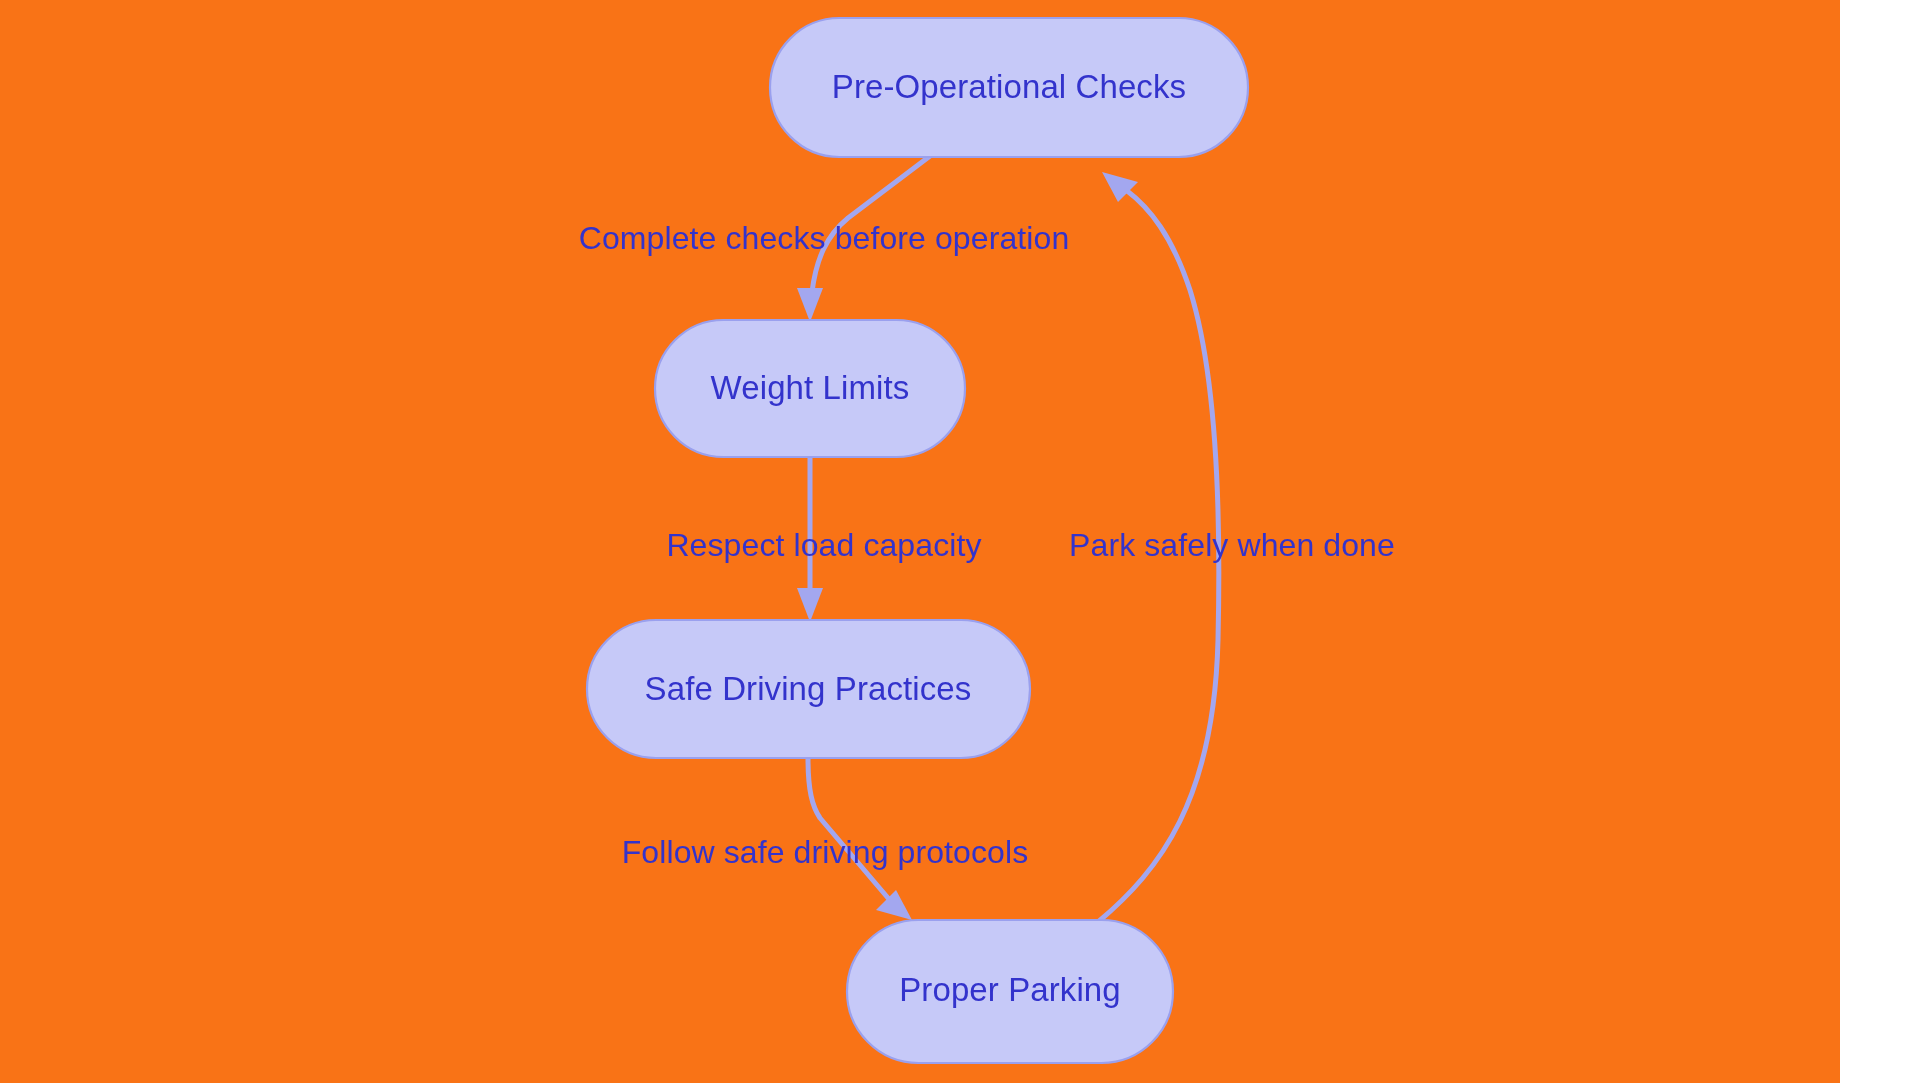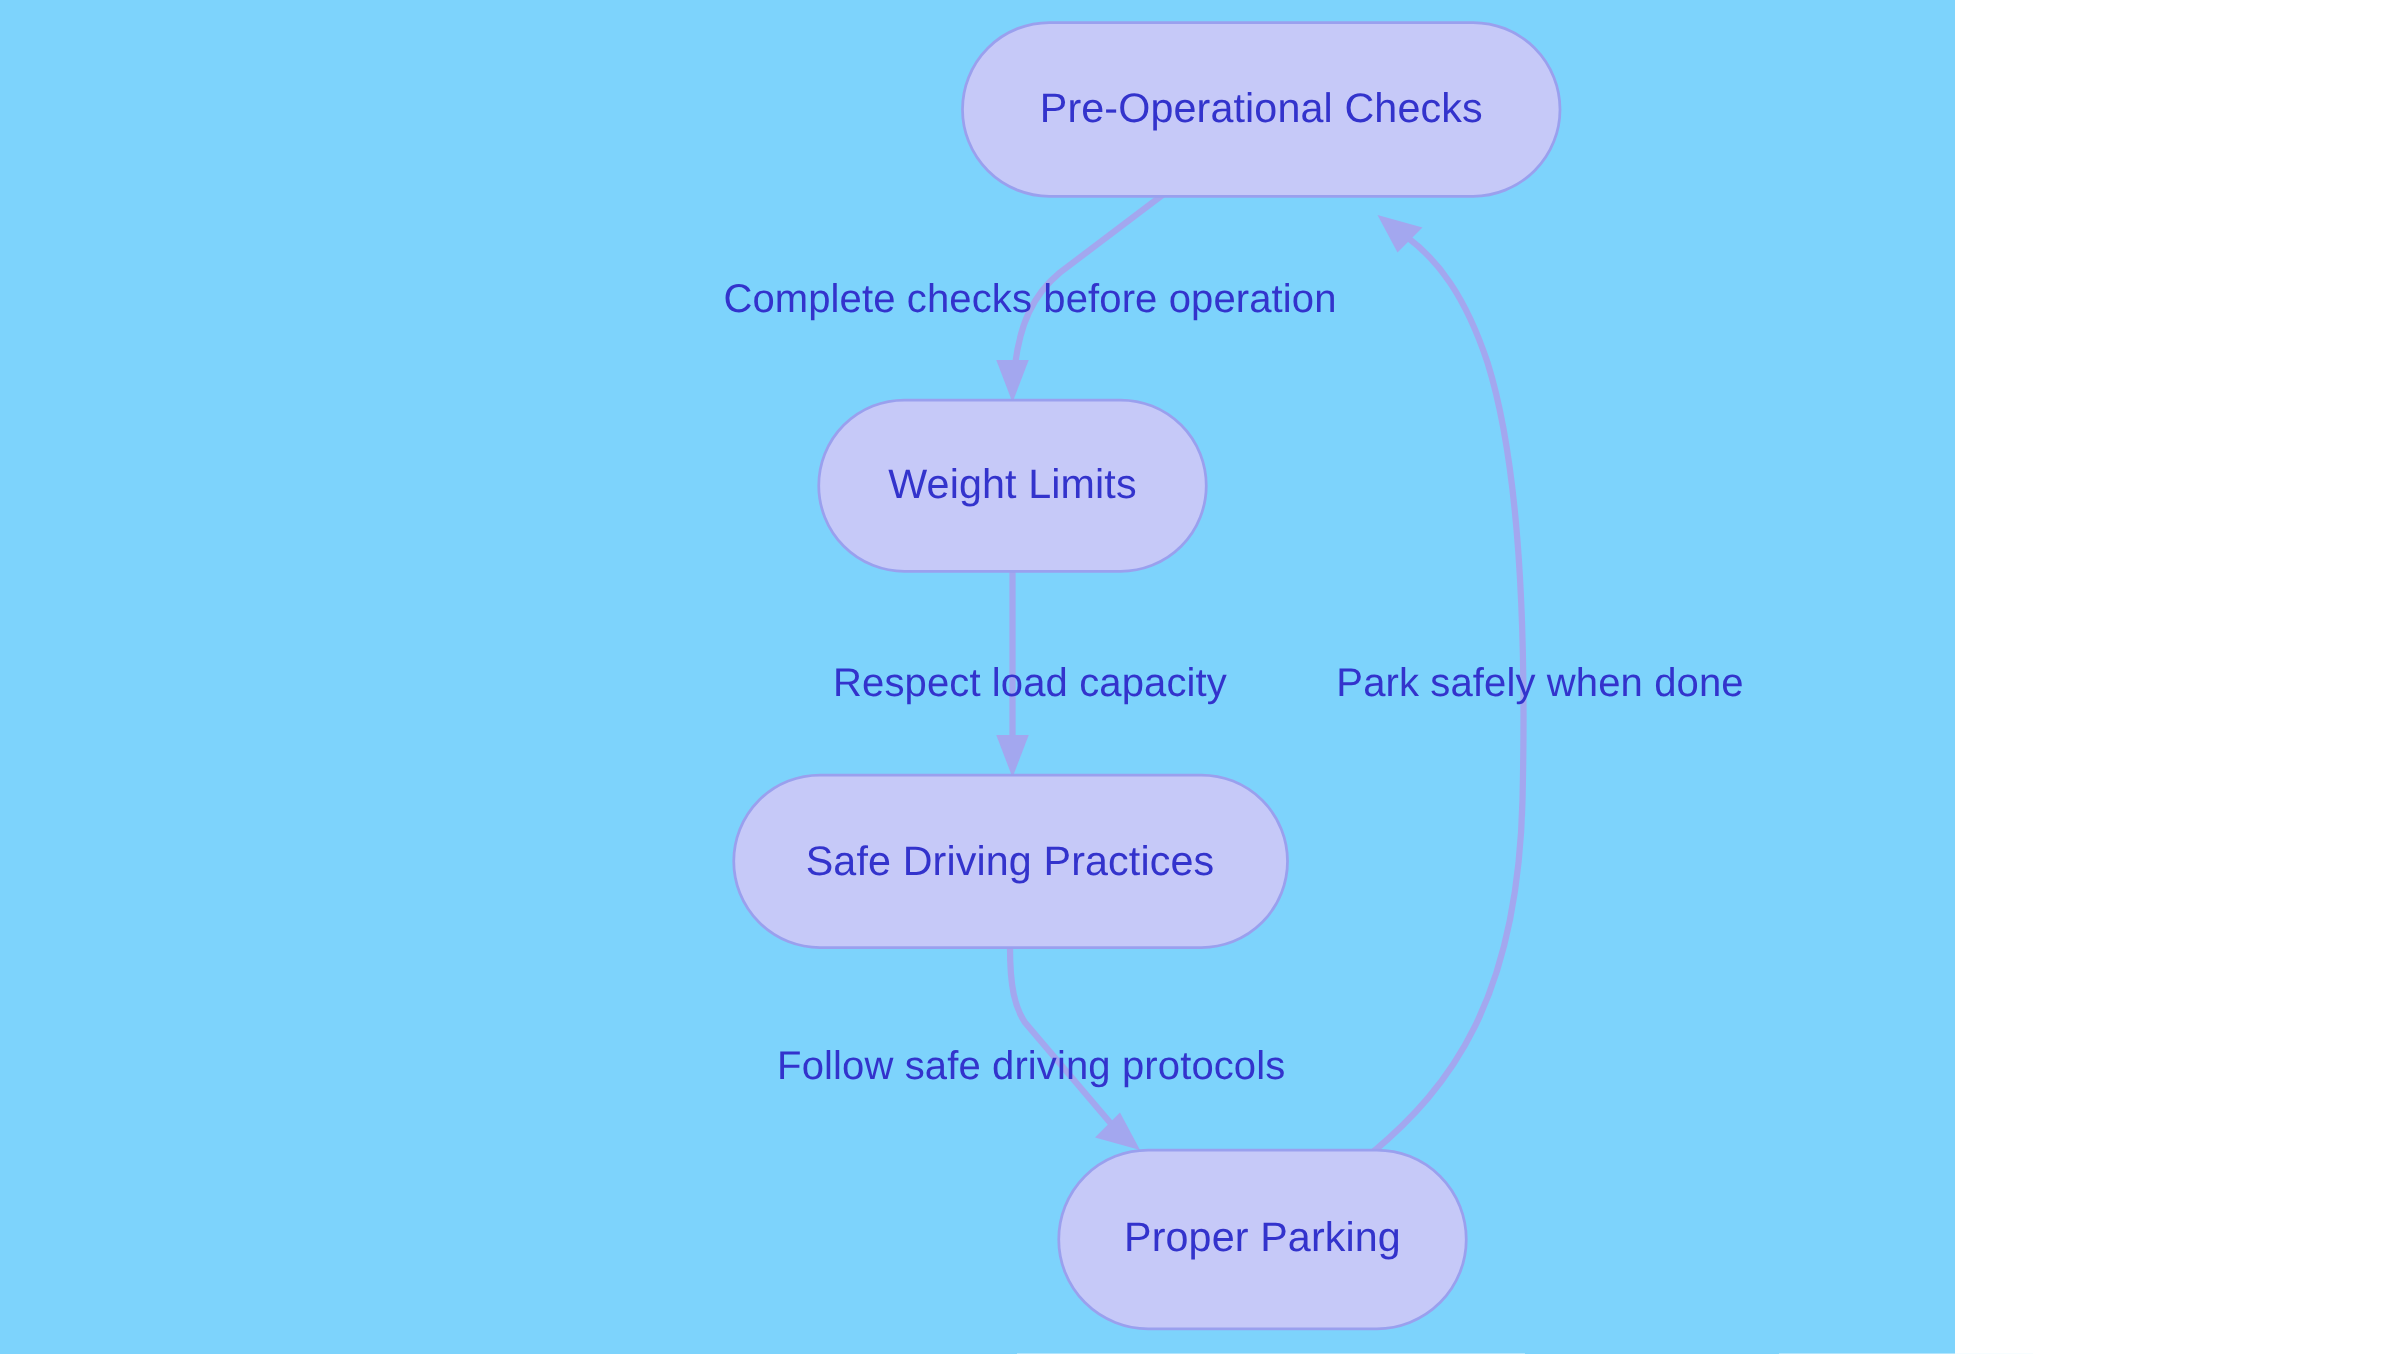--- a/index.html
+++ b/index.html
@@ -9,23 +9,23 @@
     background: #ffffff;
   }
   body {
     width: 1920px;
     height: 1083px;
     overflow: hidden;
     font-family: "Liberation Sans", "DejaVu Sans", sans-serif;
   }
   #diagram-root {
     position: relative;
-    width: 1564px;
+    width: 1840px;
     height: 1083px;
-    background: #7dd3fc;
+    background: #f97316;
   }
   #flow-svg {
     position: absolute;
     left: 0;
     top: 0;
     width: 1920px;
     height: 1083px;
   }
   .node-shape {
     fill: #c6c9f8;

